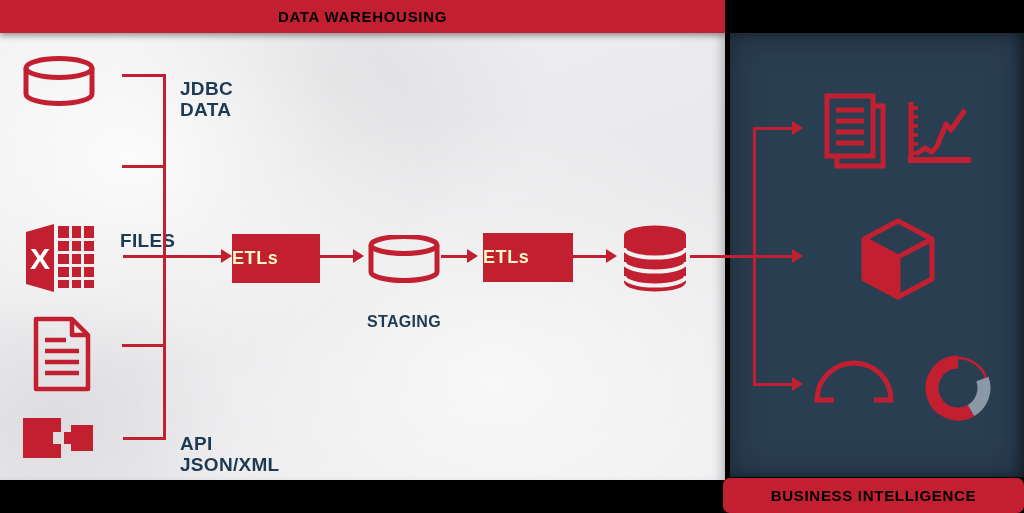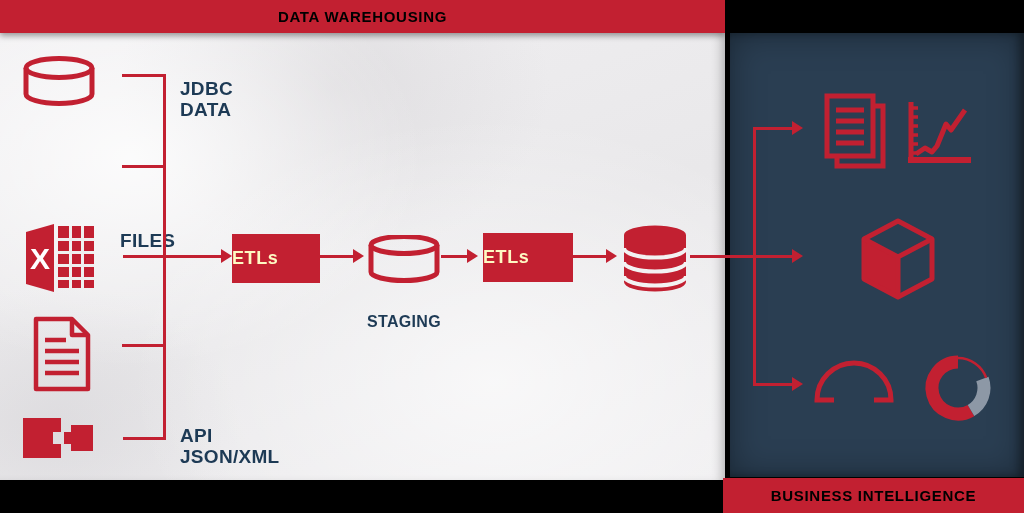--- a/index.html
+++ b/index.html
@@ -1,21 +1,21 @@
 <!DOCTYPE html>
 <html style="--red: #c22031; --panel: #2a3e52; --navy: #1d3a55; --gray: #8d98a6;"><head>
 <meta charset="utf-8">
 <style>
   html,body{margin:0;padding:0;background:#000;}
   .stage{position:relative;width:1024px;height:513px;background:#000;overflow:hidden;
          font-family:"Liberation Sans",sans-serif;}
   .banner{position:absolute;background:var(--red);color:#000000;font-weight:bold;font-size:15px;
           letter-spacing:.7px;display:flex;align-items:center;justify-content:center;}
   .banner-top{left:0;top:0;width:725px;height:33px;box-shadow:0 3px 6px rgba(0,0,0,.35);z-index:6;}
-  .banner-bottom{left:723px;top:478px;width:301px;height:35px;}
+  .banner-bottom{left:723px;top:478px;width:301px;height:35px;border-radius:7px;}
   .dw-canvas{position:absolute;left:0;top:33px;width:725px;height:447px;
     background:
       radial-gradient(420px 300px at 18% 28%, rgba(255,255,255,.8), rgba(255,255,255,0) 70%),
       radial-gradient(520px 380px at 68% 78%, rgba(255,255,255,.65), rgba(255,255,255,0) 70%),
       radial-gradient(300px 240px at 46% 12%, rgba(213,211,214,.55), rgba(255,255,255,0) 72%),
       radial-gradient(260px 200px at 8% 88%, rgba(210,208,212,.5), rgba(255,255,255,0) 70%),
       linear-gradient(160deg,#f1f0f2 0%,#e9e8ea 55%,#efeef0 100%);
     box-shadow:inset -9px 0 12px -7px rgba(0,0,0,.3);}
   .bi-panel{position:absolute;left:730px;top:33px;width:294px;height:444px;background:var(--panel);
     box-shadow:inset 0 0 34px rgba(0,0,0,.35), inset -5px 0 9px rgba(0,0,0,.35);}
@@ -75,21 +75,21 @@
         <path d="M0 1 H38 V15 H30 V27 H38 V41 H0 Z" fill="currentColor"></path>
         <path d="M70 8 H48 V15 H41 V27 H48 V34 H70 Z" fill="currentColor"></path>
       </svg>
     </div>
 
     <div class="lbl lbl-lg" style="left:180px;top:45px;">
       <div>JDBC</div>
       <div>DATA</div>
     </div>
     <div class="lbl lbl-lg" style="left:120px;top:197px;">FILES</div>
-    <div class="lbl lbl-lg" style="left:180px;top:392px;">
+    <div class="lbl lbl-lg" style="left:180px;top:400px;">
       <div>API</div>
       <div>JSON/XML</div>
     </div>
 
     <div class="line v" style="left:163px;top:41px;height:366px;"></div>
     <div class="line h" style="left:122px;top:41px;width:44px;"></div>
     <div class="line h" style="left:122px;top:132px;width:44px;"></div>
     <div class="line h" style="left:122px;top:311px;width:44px;"></div>
     <div class="line h" style="left:123px;top:404px;width:43px;"></div>
 

